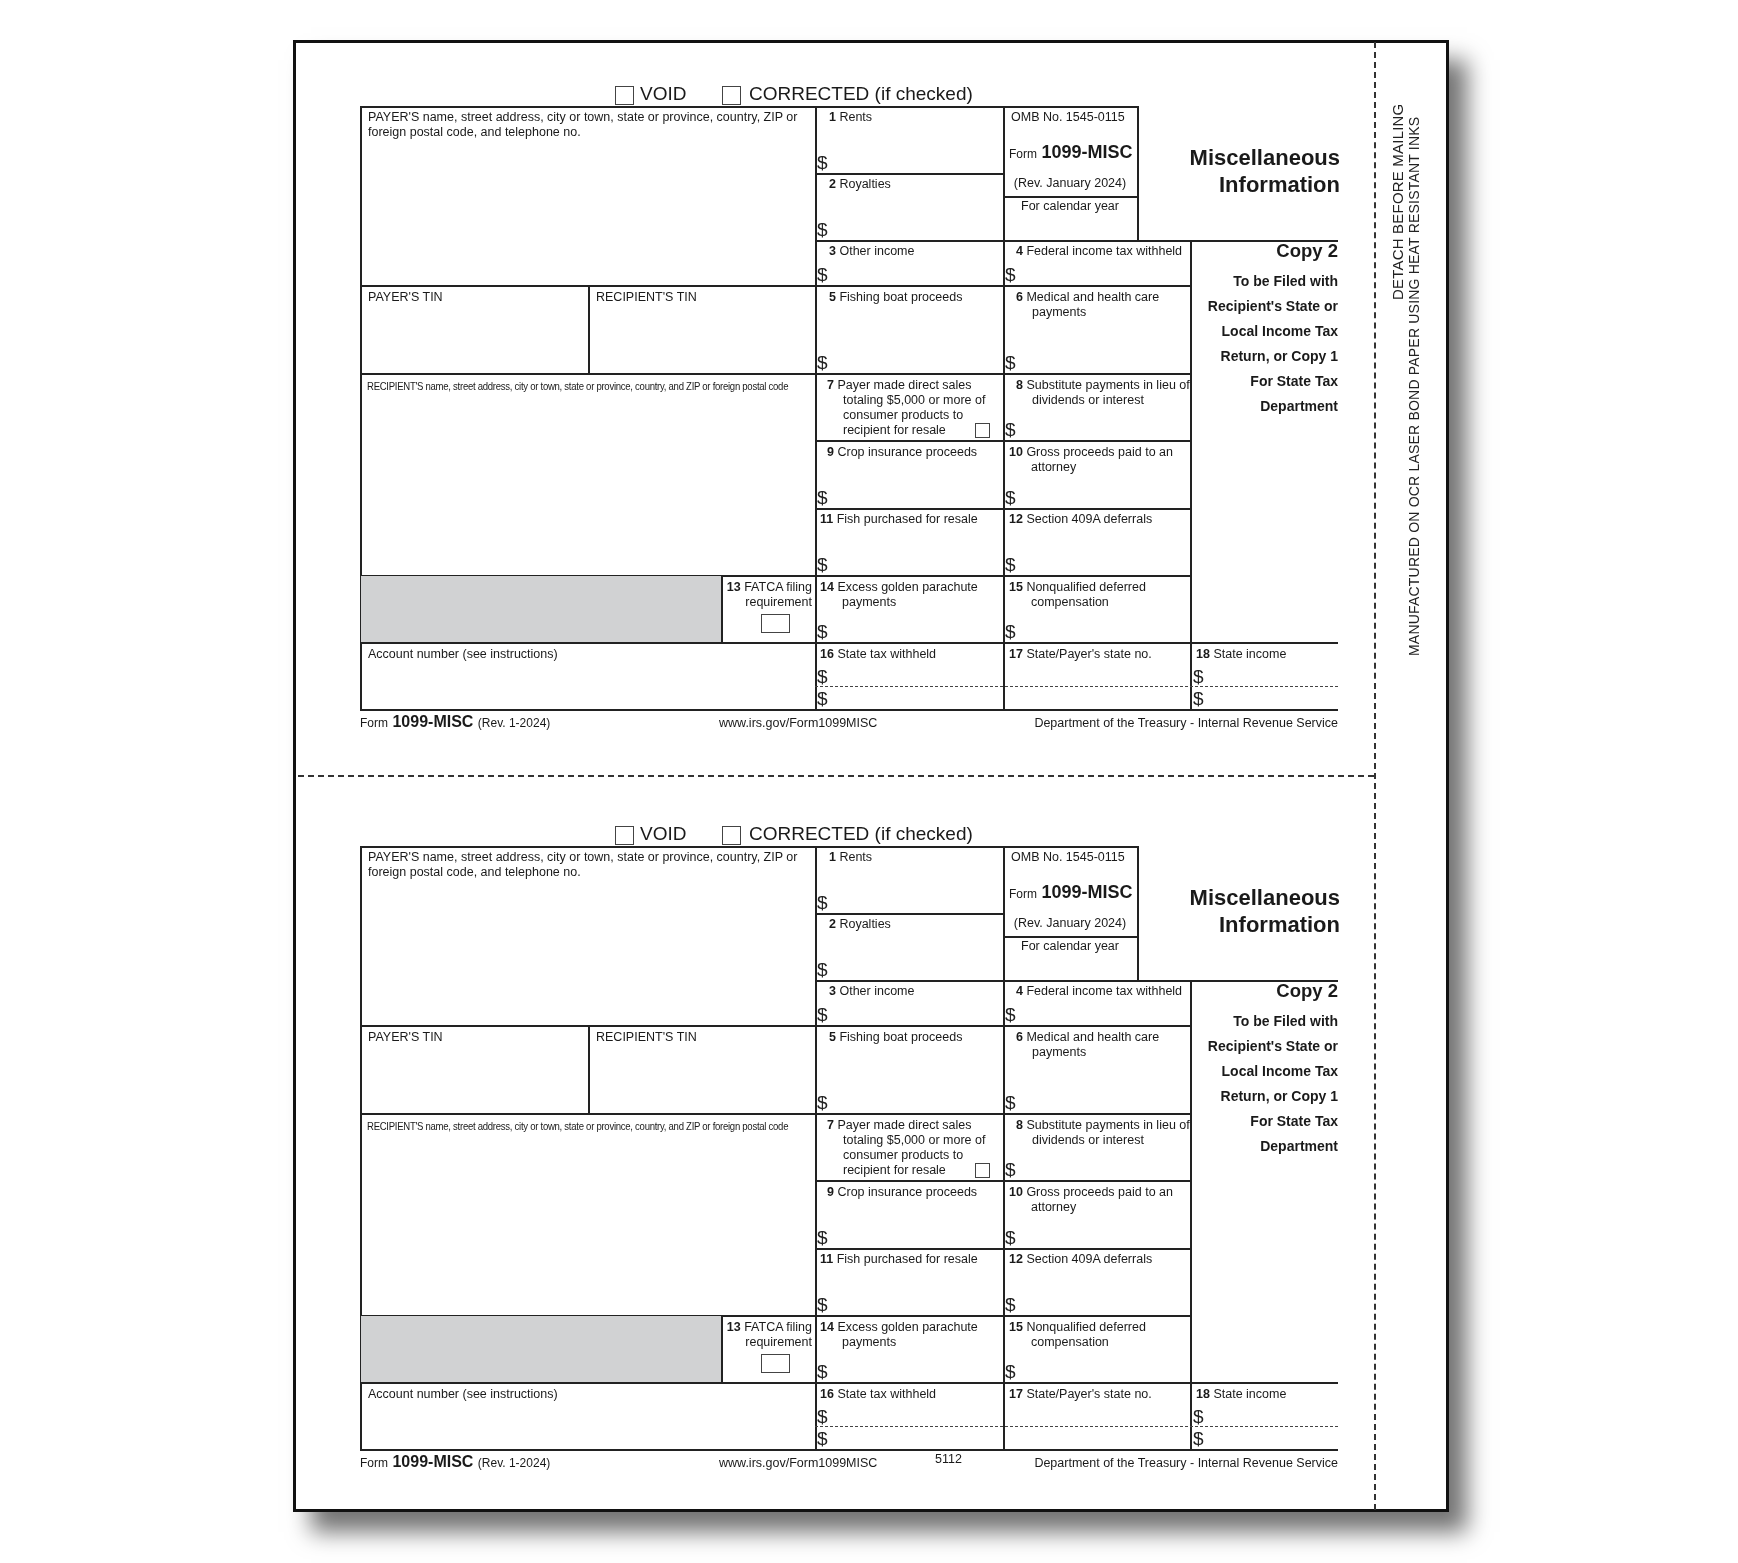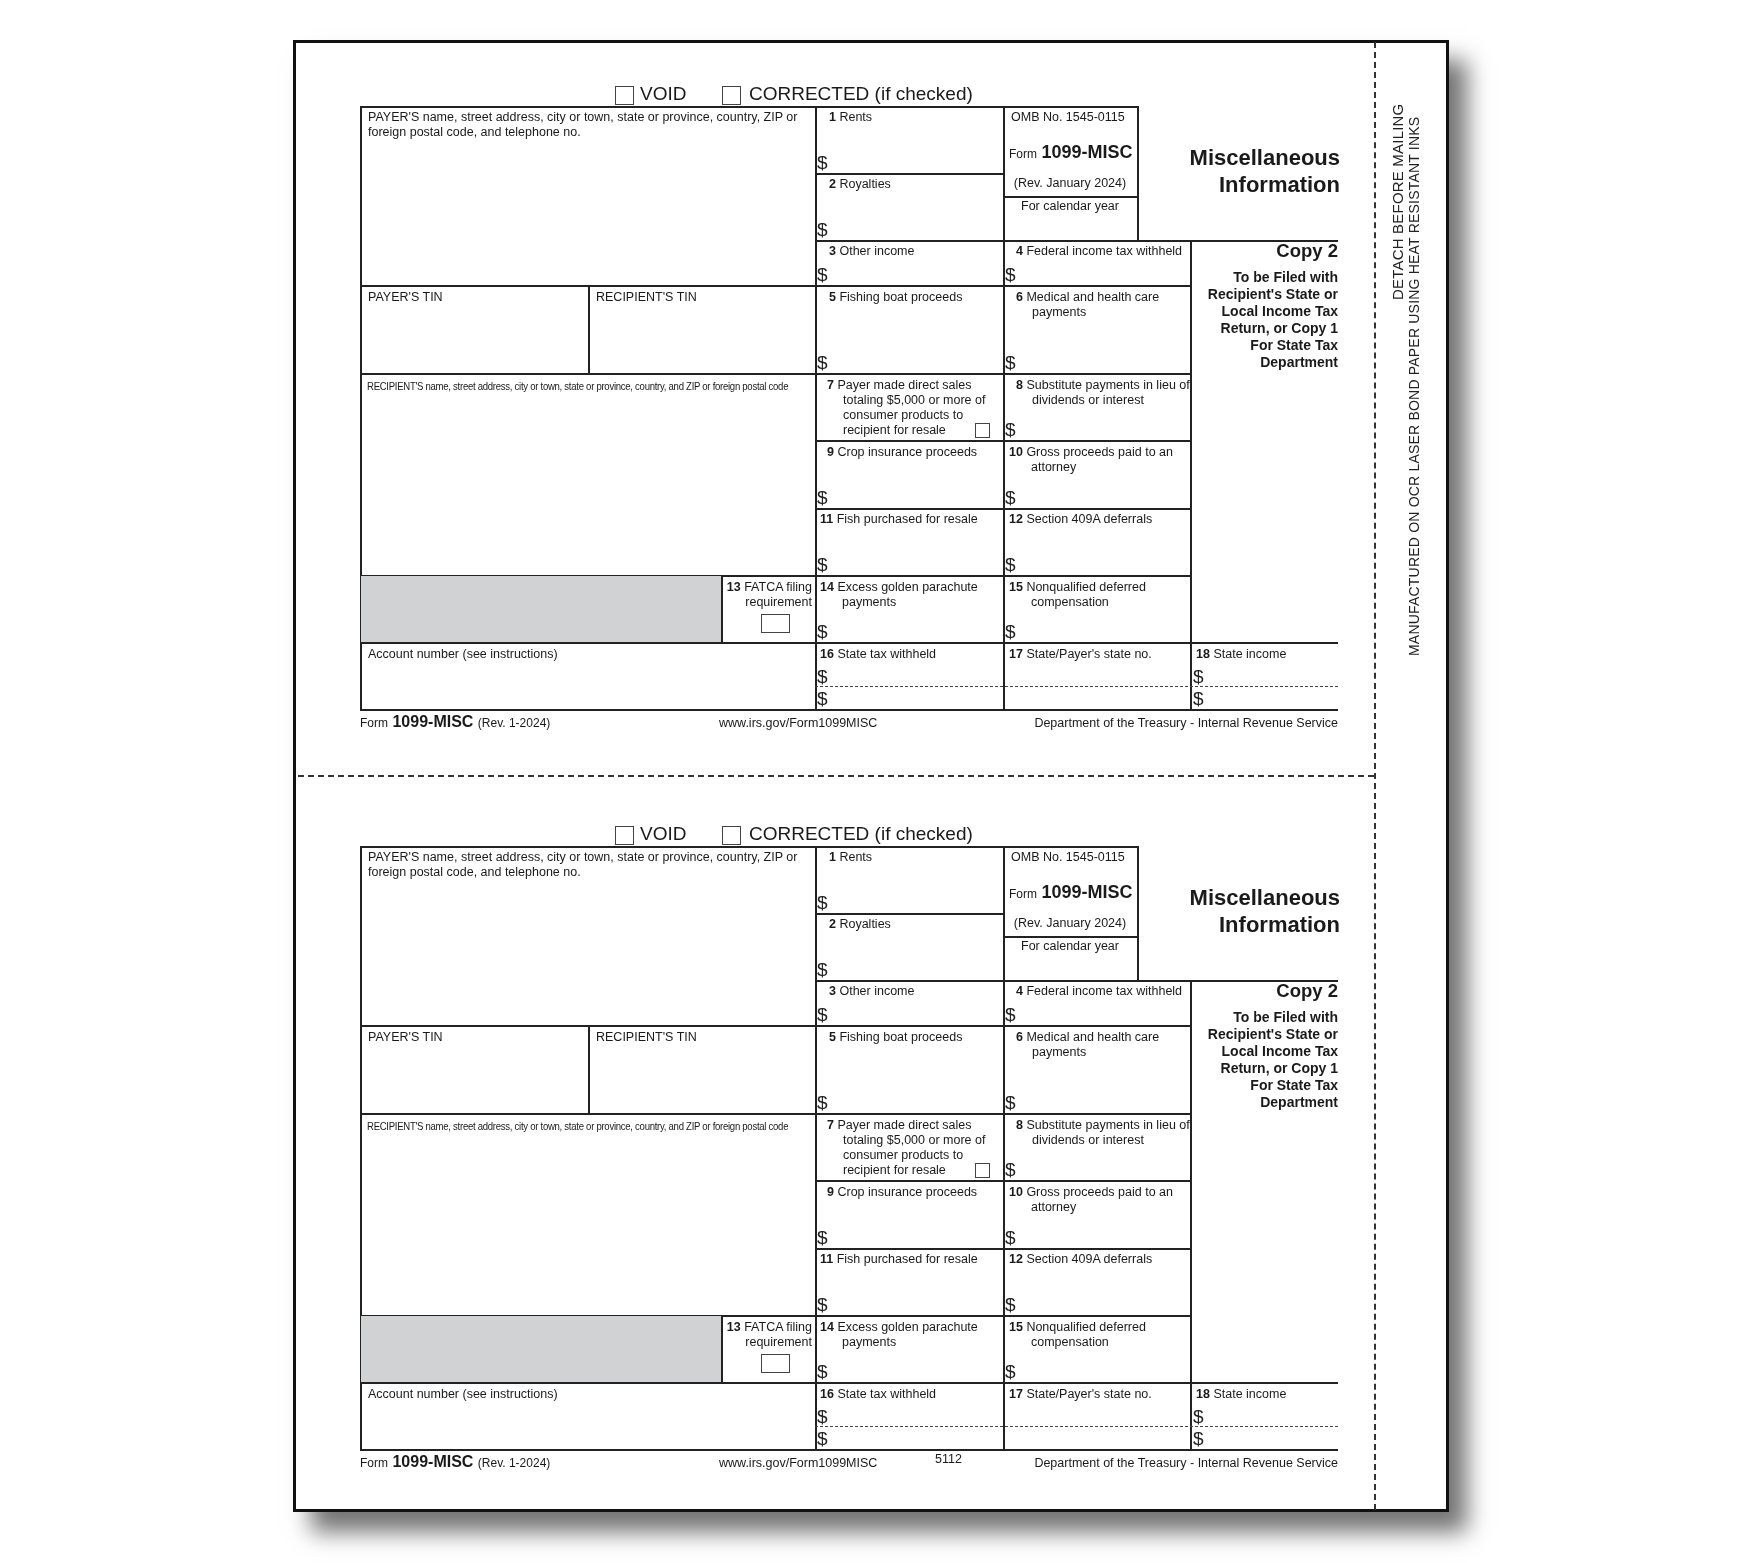--- a/index.html
+++ b/index.html
@@ -15,21 +15,21 @@
   .v { width:1.5px; }
   .dash-h { position:absolute; height:0; border-top:1px dashed #444; }
   .lbl { position:absolute; font-size:12.5px; line-height:15px; color:#1a1a1a; }
   .lbl b { font-weight:bold; }
   .ind { padding-left:16px; text-indent:-16px; }
   .dollar { position:absolute; font-size:19px; line-height:19px; color:#222; }
   .chk { position:absolute; border:1.3px solid #444; background:#fff; box-sizing:border-box; }
   .big { position:absolute; font-size:19px; }
   .title { position:absolute; font-size:22px; font-weight:bold; text-align:right; line-height:27px; }
   .copyhead { position:absolute; font-size:18.5px; font-weight:bold; text-align:right; }
-  .copytext { position:absolute; font-size:14px; font-weight:bold; text-align:right; line-height:17px; }
+  .copytext { position:absolute; font-size:14px; font-weight:bold; text-align:right; line-height:25px; }
   .gray { position:absolute; background:#d1d2d3; }
   .vtext { position:absolute; white-space:nowrap; transform-origin:left top; transform:rotate(-90deg);
            font-size:15px; color:#222; letter-spacing:0.2px; }
   .cut-v { position:absolute; width:0; border-left:2px dashed #333; }
   .cut-h { position:absolute; height:0; border-top:2px dashed #333; }
 </style>
 </head>
 <body>
 
 <div class="page"></div>

